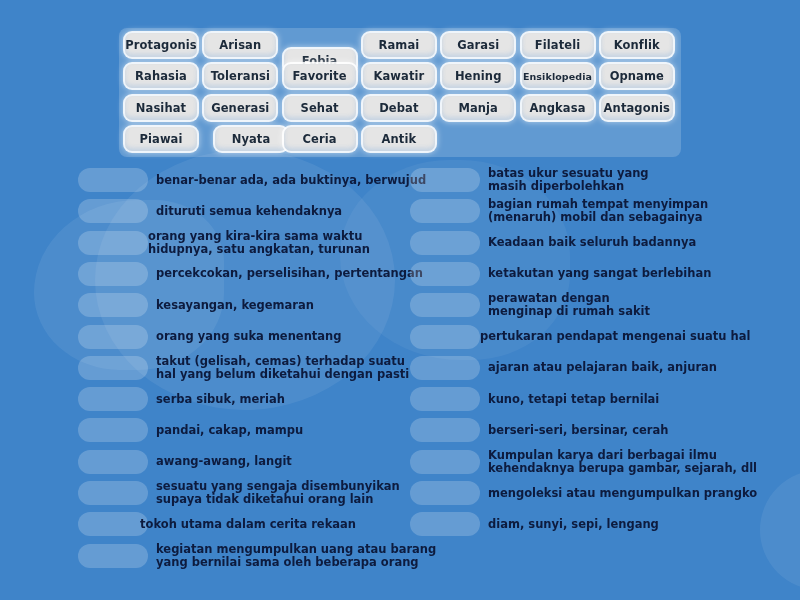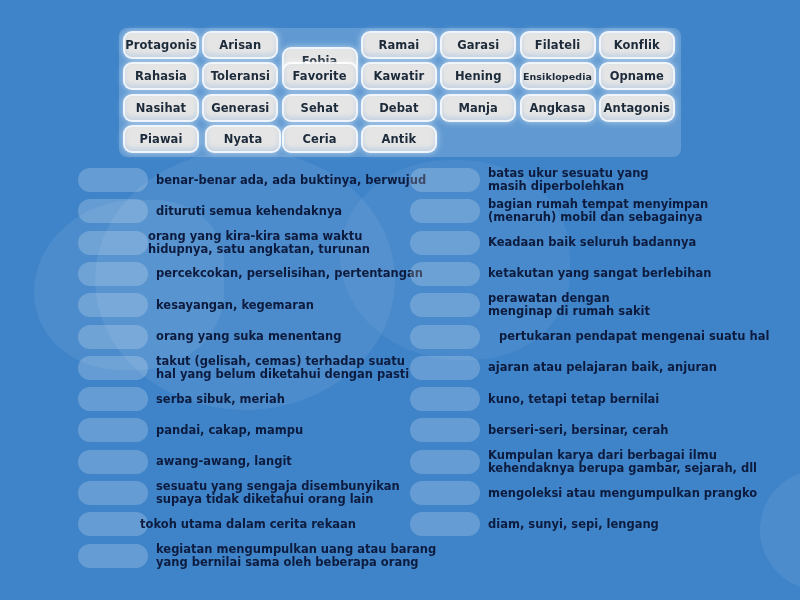--- a/index.html
+++ b/index.html
@@ -63,21 +63,21 @@
     <div class="tile small" style="left: 402.5px; top: 36.3px;">Ensiklopedia</div>
     <div class="tile" style="left: 481.8px; top: 36.3px;">Opname</div>
     <div class="tile" style="left: 6px; top: 67.6px;">Nasihat</div>
     <div class="tile" style="left: 85.3px; top: 67.6px;">Generasi</div>
     <div class="tile" style="left: 164.6px; top: 67.6px;">Sehat</div>
     <div class="tile" style="left: 243.9px; top: 67.6px;">Debat</div>
     <div class="tile" style="left: 323.2px; top: 67.6px;">Manja</div>
     <div class="tile" style="left: 402.5px; top: 67.6px;">Angkasa</div>
     <div class="tile" style="left: 481.8px; top: 67.6px;">Antagonis</div>
     <div class="tile" style="left: 6px; top: 98.9px;">Piawai</div>
-    <div class="tile" style="left: 88px; top: 98.9px;">Nyata</div>
+    <div class="tile" style="left: 96px; top: 98.9px;">Nyata</div>
     <div class="tile" style="left: 164.6px; top: 98.9px;">Ceria</div>
     <div class="tile" style="left: 243.9px; top: 98.9px;">Antik</div>
   </div>
 
 <div id="leftCol">
     <div class="slot" style="left: 78px; top: 168px;"></div>
     <div class="def" style="left: 156px; top: 165px;">benar-benar ada, ada buktinya, berwujud</div>
     <div class="slot" style="left: 78px; top: 199.3px;"></div>
     <div class="def" style="left: 156px; top: 196.3px;">dituruti semua kehendaknya</div>
     <div class="slot" style="left: 78px; top: 230.6px;"></div>
@@ -115,21 +115,21 @@
     <div class="def" style="left: 488px; top: 196.3px;">bagian rumah tempat menyimpan
 (menaruh) mobil dan sebagainya</div>
     <div class="slot" style="left: 410px; top: 230.6px;"></div>
     <div class="def" style="left: 488px; top: 227.6px;">Keadaan baik seluruh badannya</div>
     <div class="slot" style="left: 410px; top: 261.9px;"></div>
     <div class="def" style="left: 488px; top: 258.9px;">ketakutan yang sangat berlebihan</div>
     <div class="slot" style="left: 410px; top: 293.2px;"></div>
     <div class="def" style="left: 488px; top: 290.2px;">perawatan dengan
 menginap di rumah sakit</div>
     <div class="slot" style="left: 410px; top: 324.5px;"></div>
-    <div class="def" style="left: 499px; top: 321.5px;">pertukaran pendapat mengenai suatu hal</div>
+    <div class="def" style="left: 480px; top: 321.5px;">pertukaran pendapat mengenai suatu hal</div>
     <div class="slot" style="left: 410px; top: 355.8px;"></div>
     <div class="def" style="left: 488px; top: 352.8px;">ajaran atau pelajaran baik, anjuran</div>
     <div class="slot" style="left: 410px; top: 387.1px;"></div>
     <div class="def" style="left: 488px; top: 384.1px; text-align: right;">kuno, tetapi tetap bernilai</div>
     <div class="slot" style="left: 410px; top: 418.4px;"></div>
     <div class="def" style="left: 488px; top: 415.4px;">berseri-seri, bersinar, cerah</div>
     <div class="slot" style="left: 410px; top: 449.7px;"></div>
     <div class="def" style="left: 488px; top: 446.7px;">Kumpulan karya dari berbagai ilmu
 kehendaknya berupa gambar, sejarah, dll</div>
     <div class="slot" style="left: 410px; top: 481px;"></div>

